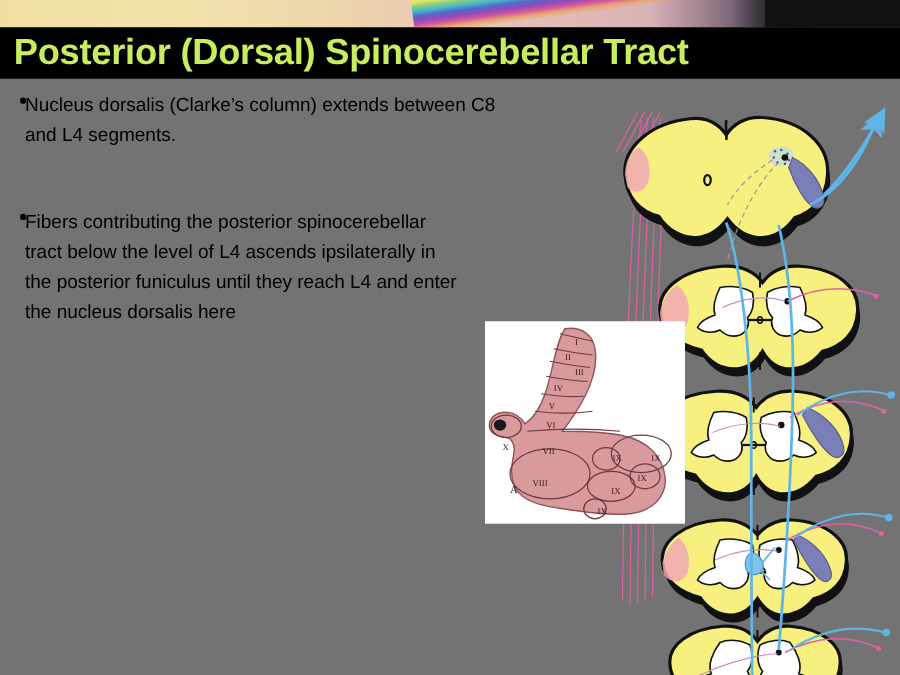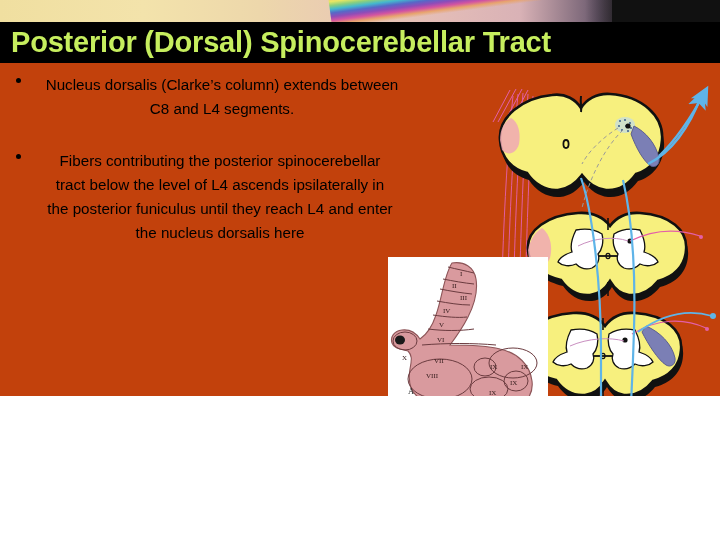--- a/index.html
+++ b/index.html
@@ -2,21 +2,21 @@
 <html><head>
 <meta charset="utf-8">
 <style>
   html,body{margin:0;padding:0;}
   body{
     width:720px;height:540px;overflow:hidden;
     background:#ffffff;
     font-family:"Liberation Sans", sans-serif;
     position:relative;
   }
-  .slide{position:absolute;left:0;top:0;width:720px;height:396px;background:#c2410c;overflow:hidden;text-decoration:underline;}
+  .slide{position:absolute;left:0;top:0;width:720px;height:540px;background:#737373;overflow:hidden;text-decoration:underline;}
 
   
   .banner{position:absolute;left:0;top:0;width:720px;height:22px;background:#0a0a0a;overflow:hidden;}
   .banner-base{position:absolute;left:0;top:0;width:650px;height:22px;
     background:linear-gradient(90deg,#f0dfa0 0%,#f3e3ab 22%,#edd7ab 40%,#e9c9b4 55%,#e3bcb7 68%,#d9b2b6 80%,#6b5a6e 92%,#1a1a1a 100%);}
   .banner-streak{position:absolute;left:330px;top:-16px;width:420px;height:54px;
     transform:rotate(-7.5deg);transform-origin:left center;
     background:linear-gradient(180deg,
       rgba(0,0,0,0) 0%,
       rgba(0,0,0,0) 22%,
@@ -36,25 +36,25 @@
     background:linear-gradient(90deg,rgba(17,17,17,0) 0%,#111 85%);}
 
   
   .titlebar{position:absolute;left:0;top:22px;width:720px;height:41px;background:#000;}
   .title{position:absolute;left:11px;top:25px;
     font-size:29px;font-weight:bold;color:#c6ee5e;letter-spacing:-0.2px;
     white-space:nowrap;line-height:35px;}
 
   
   .body{position:absolute;left:0;top:63px;width:400px;}
-  .bullet{position:relative;padding-left:44px;margin-bottom:0;text-align:center;}
+  .bullet{position:relative;padding-left:20px;margin-bottom:0;}
   .bullet .dot{position:absolute;left:16px;top:5px;width:5px;height:5px;border-radius:50%;background:#000;}
   .bullet p{margin:0;font-size:15.2px;line-height:24px;color:#000;}
   .b1{margin-top:10px;}
-  .b2{margin-top:28px;}
+  .b2{margin-top:45px;}
   .b2 p{width:352px;}
 
   
   .figure{position:absolute;left:380px;top:60px;width:340px;height:480px;}
   .fig-svg{position:absolute;left:0;top:0;}
 
   
   .laminae{position:absolute;left:388px;top:257px;width:160px;height:162px;background:#fff;}
   .lam-svg{position:absolute;left:0;top:0;}
   .lam-label{position:absolute;font-size:7px;color:#3a2020;font-family:"Liberation Serif",serif;}
@@ -307,21 +307,21 @@
     </svg>
 
     <div id="lam-labels">
         <span class="lam-label" style="left: 72px; top: 13px;">I</span>
         <span class="lam-label" style="left: 64px; top: 25px;">II</span>
         <span class="lam-label" style="left: 44px; top: 37px; padding-left: 28px;">III</span>
         <span class="lam-label" style="left: 55px; top: 50px; text-align: center;">IV</span>
         <span class="lam-label" style="left: 51px; top: 64px;">V</span>
         <span class="lam-label" style="left: 49px; top: 79px; text-align: right;">VI</span>
         <span class="lam-label" style="left: 46px; top: 100px;">VII</span>
-        <span class="lam-label" style="left: 38px; top: 115px;">VIII</span>
+        <span class="lam-label" style="left: 38px; top: 126px;">VIII</span>
         <span class="lam-label" style="left: 14px; top: 97px;">X</span>
         <span class="lam-label" style="left: 102px; top: 106px;">IX</span>
         <span class="lam-label" style="left: 122px; top: 122px;">IX</span>
         <span class="lam-label" style="left: 101px; top: 132px;">IX</span>
         <span class="lam-label" style="left: 133px; top: 106px;">IX</span>
         <span class="lam-label" style="left: 90px; top: 148px;">IX</span>
       </div>
   </div>
 
   <div style="position:absolute;left:408px;top:386px;font-size:8.5px;color:#222;font-family:'Liberation Serif',serif;">A</div>

